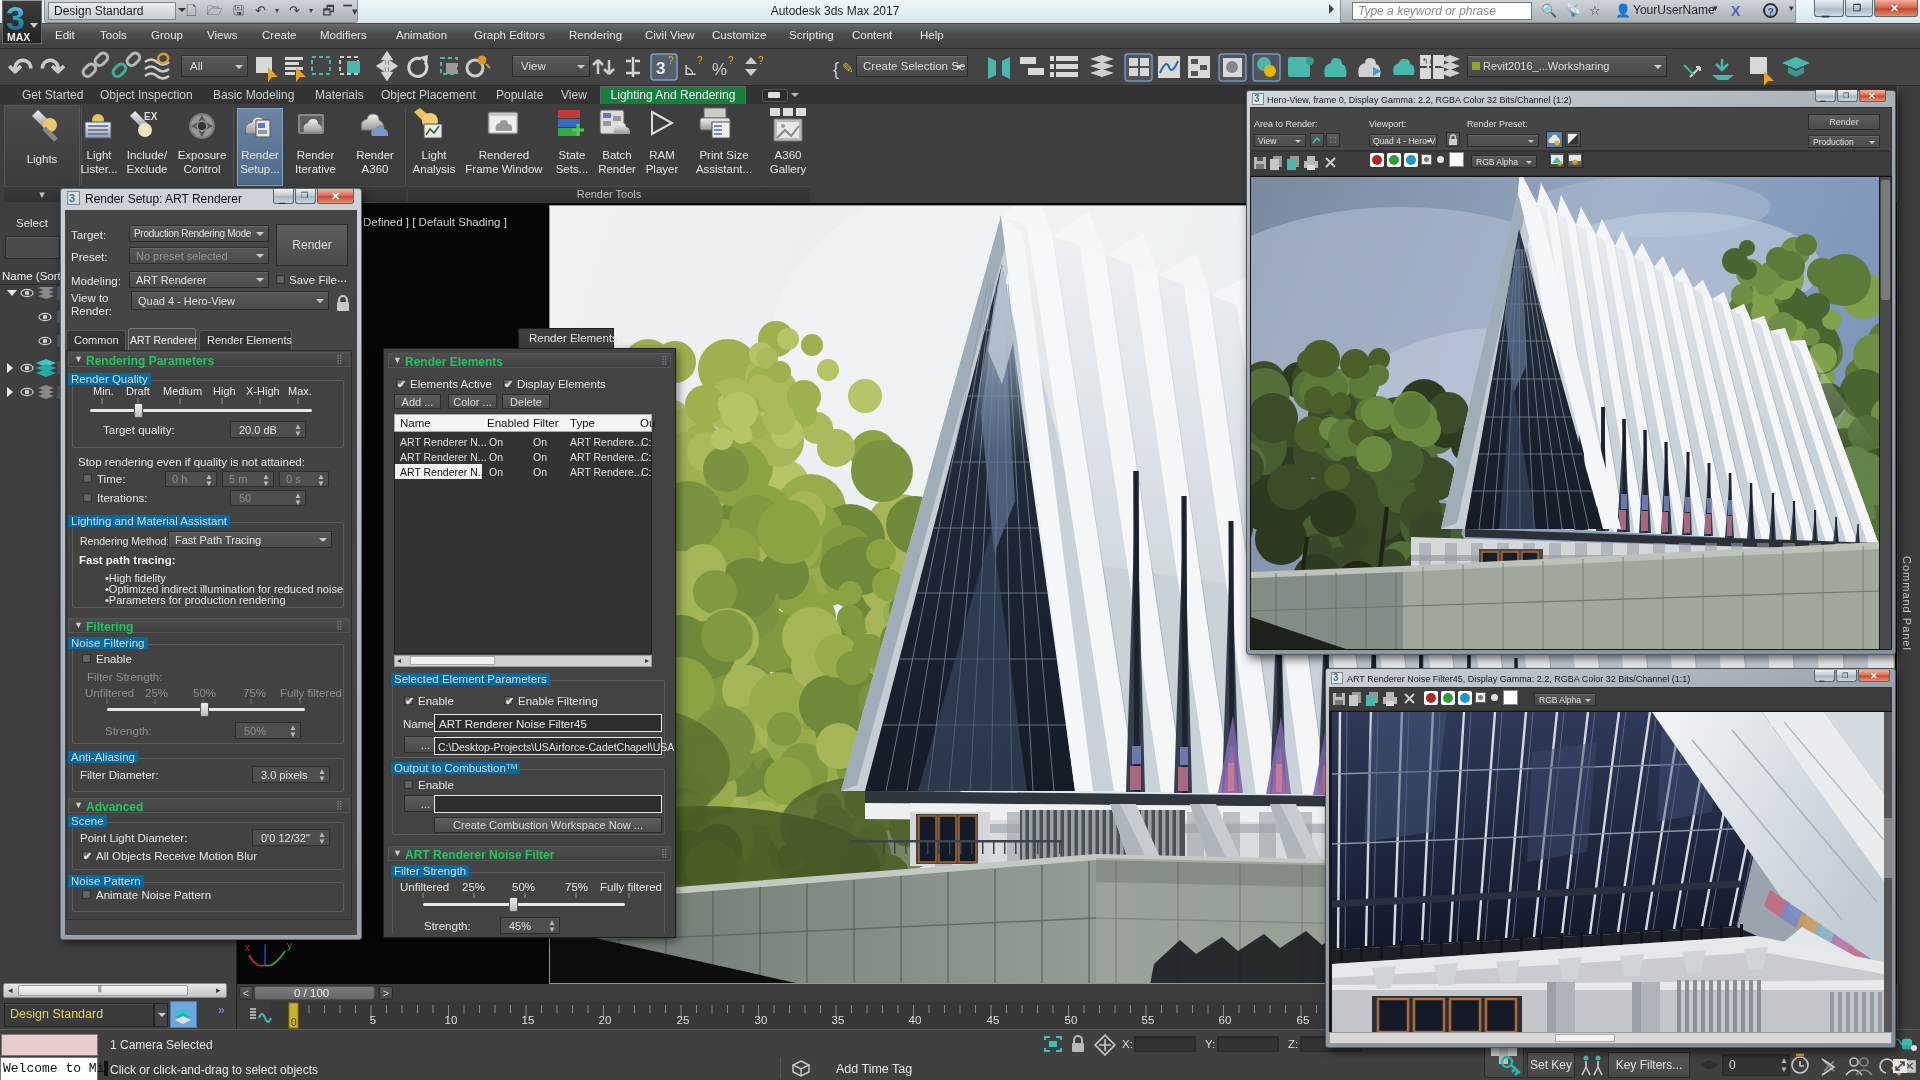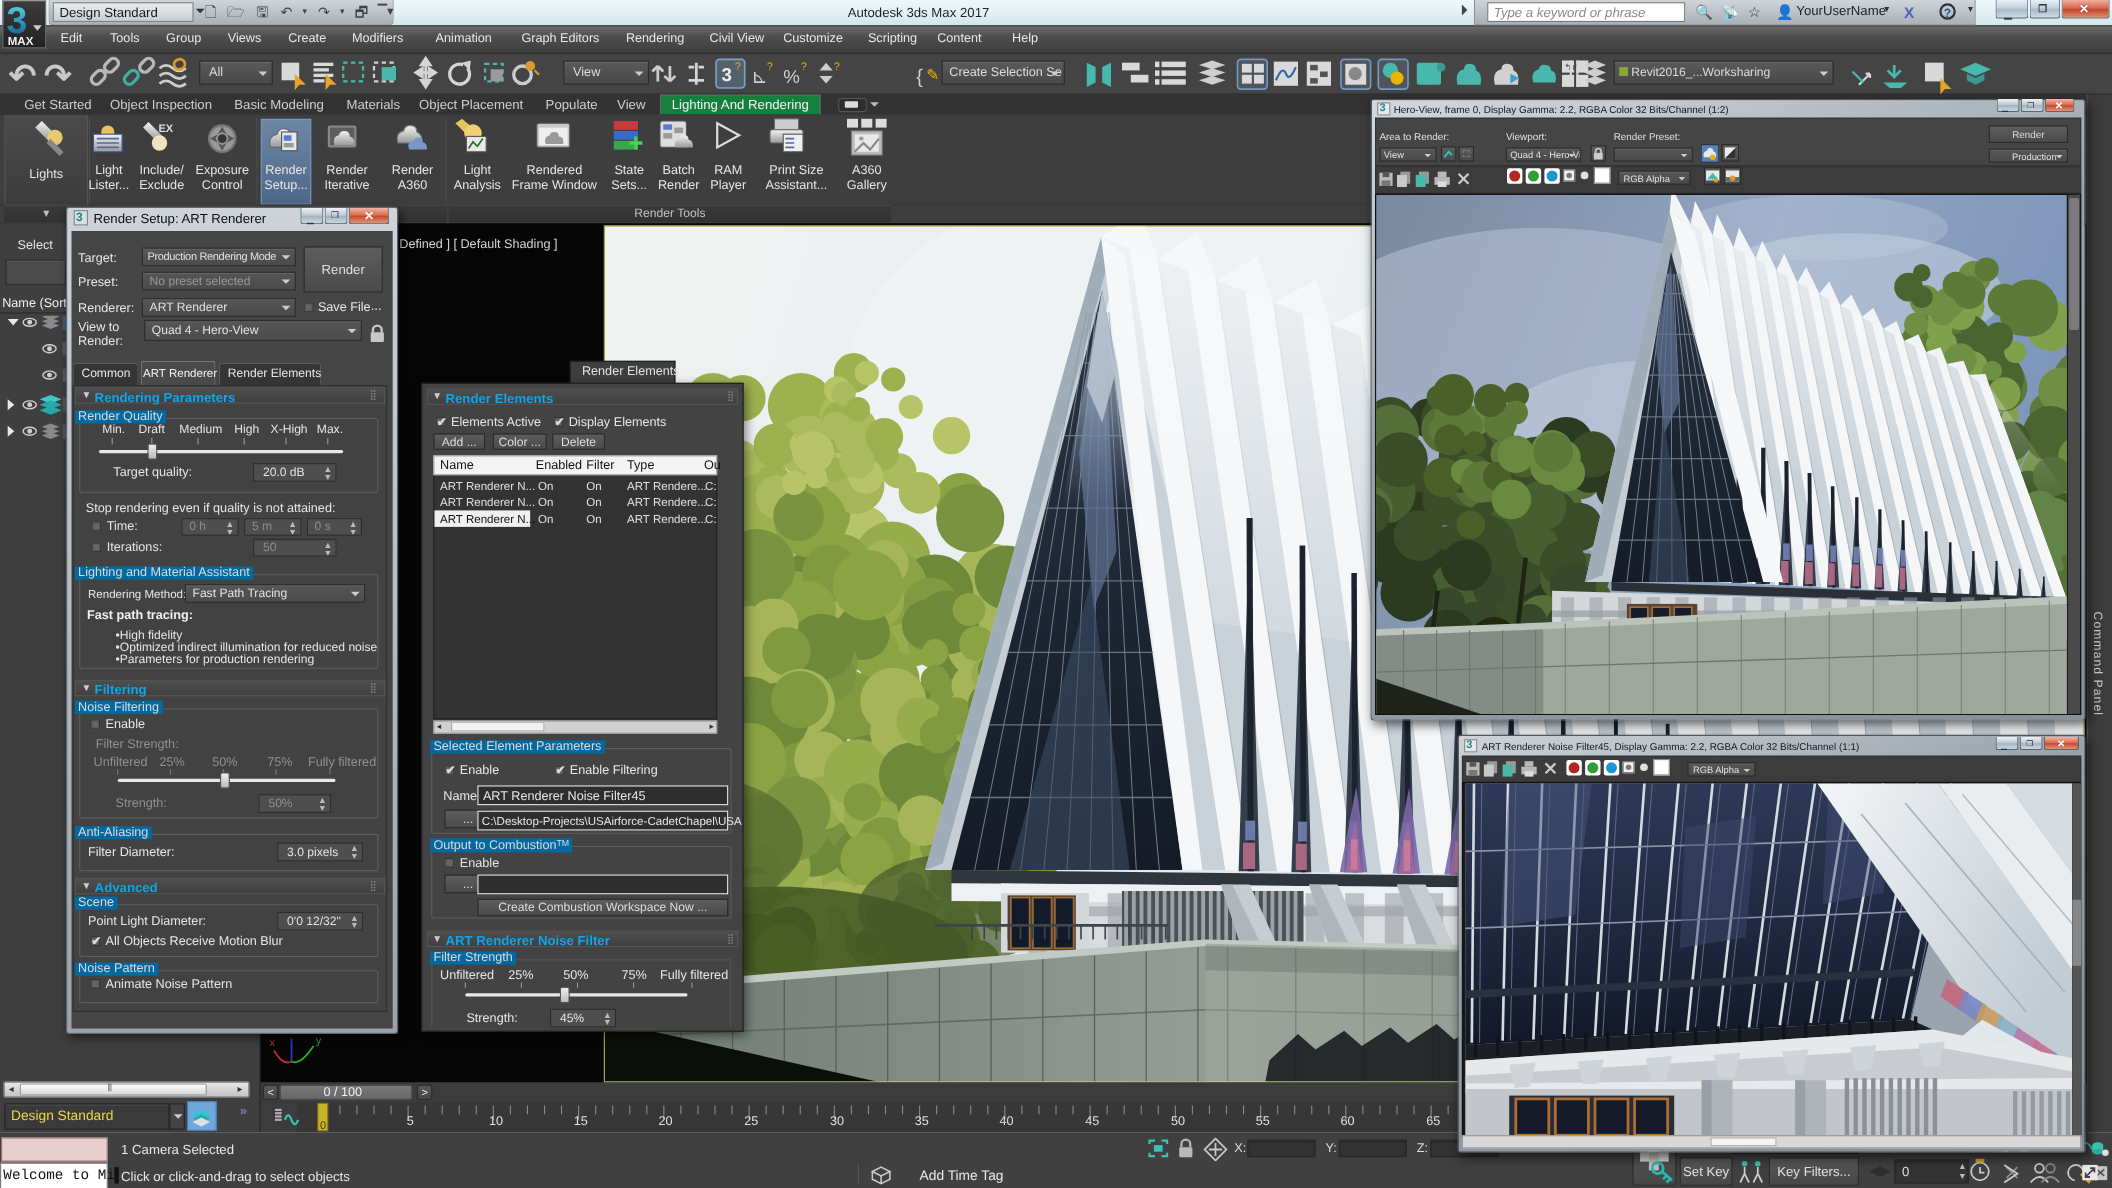--- a/index.html
+++ b/index.html
@@ -58,21 +58,21 @@
 .glbl{color:#909090;font-size:11.5px}
 .drop{position:absolute;background:linear-gradient(#565656,#4b4b4b);border:1px solid #2d2d2d;box-shadow:inset 0 1px 0 #666;color:#e2e2e2;font-size:11px;white-space:nowrap;overflow:hidden}
 .drop .ar{position:absolute;right:4px;top:42%;width:0;height:0;border:4px solid transparent;border-top-color:#ccc}
 .spin{position:absolute;background:#4e4e4e;border:1px solid #2d2d2d;color:#e2e2e2;font-size:11px;white-space:nowrap;overflow:hidden}
 .spin.gray{color:#8d8d8d}
 .spin .ud{position:absolute;right:3px;top:1px;color:#bbb;font-size:8px;line-height:7px}
 .gbox{position:absolute;border:1px solid #5c5c5c;border-radius:2px}
 .gboxlbl{position:absolute;top:-7px;left:8px;background:#0369a1;padding:0 3px;color:#dadada;font-size:11.5px}
 .cb{position:absolute;width:9px;height:9px;background:#666;border:1px solid #333;box-shadow:inset 0 0 2px #444}
 .ck{position:absolute;color:#ddd;font-size:11px;font-weight:bold;line-height:9px}
-.rollup{position:absolute;height:15px;color:#0ea5e9;font-weight:bold;font-size:12px}
+.rollup{position:absolute;height:15px;color:#22c55e;font-weight:bold;font-size:12px}
 .sld{position:absolute;height:3px;background:#e8e8e8;border-radius:2px}
 .sldh{position:absolute;width:9px;height:15px;background:linear-gradient(#eee,#bbb);border:1px solid #555;border-radius:2px}
 .btn{position:absolute;background:linear-gradient(#5d5d5d,#4a4a4a);border:1px solid #2c2c2c;color:#ddd;font-size:11.5px;text-align:center}
 .mwb{position:absolute;top:0;width:28px;height:15px;background:linear-gradient(#eef2f5,#c0ccd4 45%,#a5b5c0 55%,#ccd8e0);border:1px solid #5a656e;border-top:none;border-radius:0 0 3px 3px}
 .mwb.cl{width:40px;background:linear-gradient(#f3b5a5,#dd7055 45%,#c54c33 55%,#e49577)}
 </style></head>
 <body>
 <div id="root">
 
 <div id="titlebar">
@@ -1552,21 +1552,21 @@
 <div class="mwb" style="left:235px;top:1px;width:21px"></div>
       <div class="tx" style="left:241px;top:3px;font-size:8px;color:#234">❒</div>
 <div class="mwb cl" style="left:257px;top:1px;width:37px"></div>
       <div class="tx" style="left:271px;top:2px;font-size:11px;color:#fff;font-weight:bold">✕</div>
 <div class="dlgbody" style="left:5px;top:22px;width:292px;height:725px"></div>
 <div class="tx lbl" style="left:11px;top:41px">Target:</div>
 <div class="drop" style="left:69px;top:37px;width:140px;height:17px;line-height:16px;padding-left:4px;font-size:10px;letter-spacing:-0.3px">Production Rendering Mode<div class="ar"></div></div>
 <div class="btn" style="left:216px;top:36px;width:72px;height:42px;font-size:12px;line-height:40px">Render</div>
 <div class="tx lbl" style="left:11px;top:63px">Preset:</div>
 <div class="drop" style="left:69px;top:59px;width:140px;height:17px;line-height:16px;padding-left:6px;color:#979797">No preset selected<div class="ar"></div></div>
-<div class="tx lbl" style="left:11px;top:87px">Renderer:</div>
+<div class="tx lbl" style="left:11px;top:87px">Modeling:</div>
 <div class="drop" style="left:69px;top:83px;width:140px;height:17px;line-height:16px;padding-left:6px">ART Renderer<div class="ar"></div></div>
 <div class="cb" style="left:216px;top:87px"></div>
 <div class="tx lbl" style="left:229px;top:86px;font-size:11.5px">Save File</div>
 <div class="tx lbl" style="left:277px;top:83px;font-size:12px">...</div>
 <div class="tx lbl" style="left:11px;top:104px">View to</div>
 <div class="tx lbl" style="left:11px;top:117px">Render:</div>
 <div class="drop" style="left:71px;top:103px;width:198px;height:19px;line-height:18px;padding-left:6px">Quad 4 - Hero-View<div class="ar"></div></div>
 <svg width="16" height="18" style="position:absolute;left:275px;top:106px">
         <rect x="2" y="8" width="12" height="9" rx="1" fill="#c8c8c8"></rect>
         <path d="M 4 8 v -2 a 4 4 0 0 1 8 0 v 2" fill="none" stroke="#c8c8c8" stroke-width="2.2"></path>
@@ -1689,21 +1689,21 @@
       </div>
 <div class="btn" style="left:300px;top:41px;width:17px;height:17px;background:#5a80b8"><svg width="15" height="15">
           <path d="M 2 11 q -1.5 -5 3 -6 q 0 -2.5 2.5 -2.5 q 3 0 3 3 q 3 0.5 2.5 5.5 z" fill="#e8e8e8"></path>
           <circle cx="10" cy="11" r="2.5" fill="#e8b400"></circle>
         </svg></div>
 <div class="btn" style="left:319px;top:41px;width:16px;height:16px"><svg width="14" height="14">
           <rect x="2" y="2" width="10" height="10" fill="#eee"></rect>
           <polygon points="2,12 12,12 12,2" fill="#333"></polygon>
         </svg></div>
 <div class="btn" style="left:562px;top:24px;width:72px;height:16px;font-size:9px;line-height:15px">Render</div>
-<div class="drop" style="left:562px;top:45px;width:72px;height:13px;line-height:12px;padding-left:20px;font-size:8.5px">Production<div class="ar" style="border-width:3px"></div></div>
+<div class="drop" style="left:562px;top:45px;width:72px;height:13px;line-height:12px;padding-left:4px;font-size:8.5px">Production<div class="ar" style="border-width:3px"></div></div>
 <div class="abs" style="left:4px;top:61px;width:642px;height:25px;background:#3c3c3c;border:1px solid #333"></div>
 <svg width="100" height="25" style="position:absolute;left:4px;top:61px">
  <g>
   <rect x="4" y="6" width="12" height="12" fill="#b9b9b9"></rect>
           <rect x="7" y="6" width="6" height="4" fill="#555"></rect>
           <rect x="6" y="13" width="8" height="5" fill="#777"></rect>
   <rect x="23" y="5" width="9" height="11" fill="#999"></rect>
           <rect x="20" y="8" width="9" height="11" fill="#c8c8c8"></rect>
   <rect x="40" y="5" width="9" height="11" fill="#999"></rect>
           <rect x="37" y="8" width="9" height="11" fill="#49b8ac"></rect>

